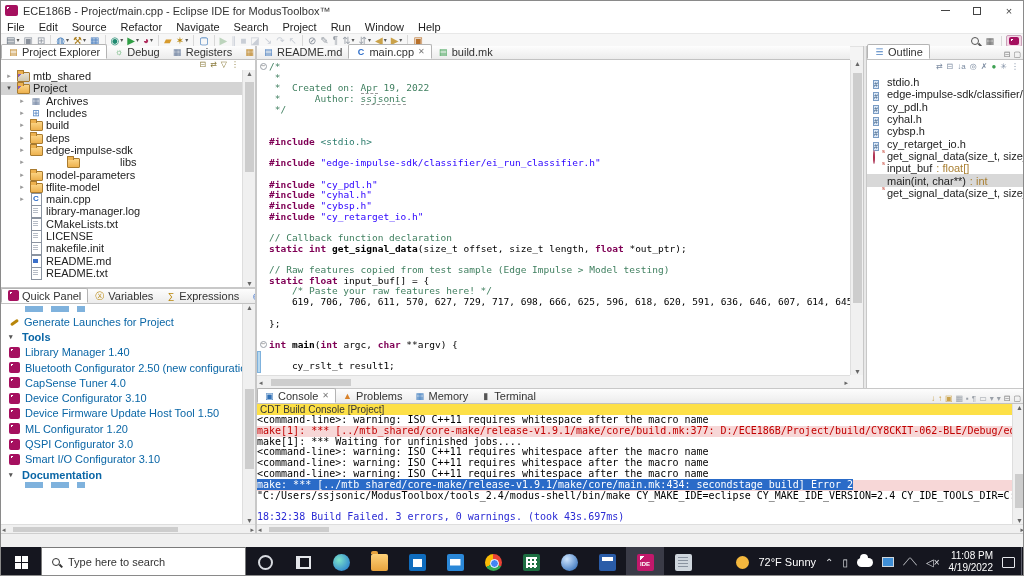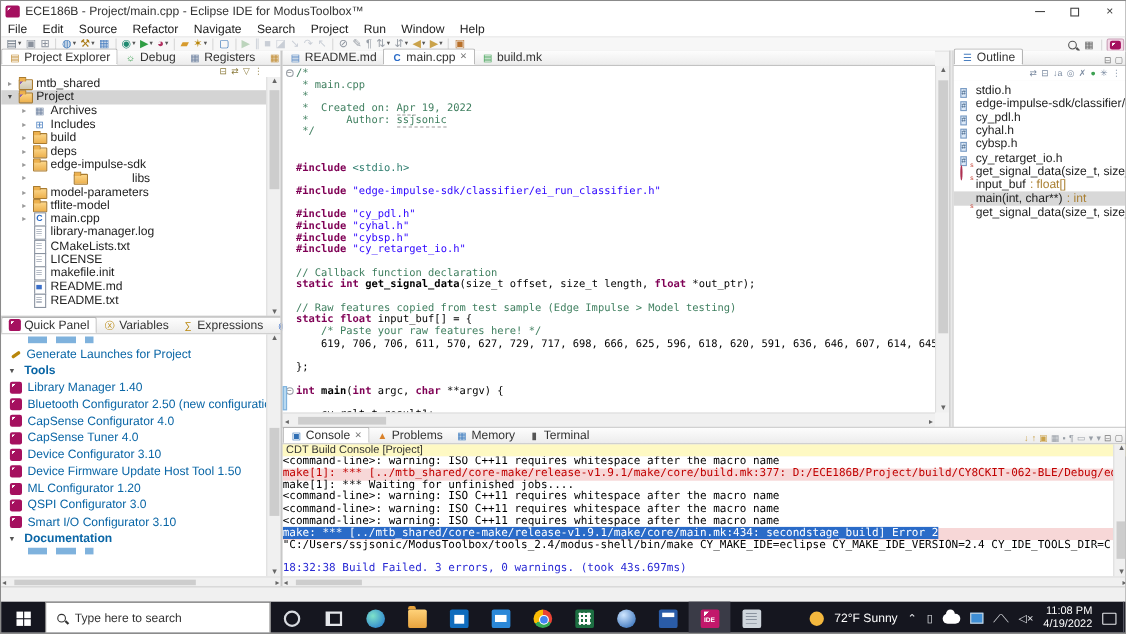--- a/index.html
+++ b/index.html
@@ -96,21 +96,21 @@
   .oi .sup{position:absolute;right:-2px;top:-3px;font-size:6px;color:#c0392b;}
   .oi-include{width:9px;height:9px;border:1px solid #7a9cc4;background:#dce9f8;color:#35597f;font-size:7px;line-height:8px;text-align:center;margin-top:1px;}
   .dot{width:8px;height:8px;border-radius:50%;margin-top:1px;}
   .dot.green{background:#3da152;}
   .dot.blue{background:#3b6fc9;}
   .dot.gray{background:#e8eef6;border:1px solid #b03050;}
   .otype{color:#aa8033;}
 
   
   #console-tabs{left:256px;top:388px;width:768px;height:15px;}
-  #console-sub{left:256px;top:403px;width:768px;height:11px;background:#fef9c3;color:#333;padding-left:3px;font-size:10px;}
+  #console-sub{left:256px;top:403px;width:768px;height:11px;background:#fde047;color:#333;padding-left:3px;font-size:10px;}
   #console-body{left:256px;top:414px;width:755px;height:109px;background:#fff;overflow:hidden;font-family:"DejaVu Sans Mono",monospace;font-size:10px;}
   .con-line{height:10.8px;line-height:10.8px;white-space:pre;}
   .con-line.warn,.con-line.plain{color:#000;}
   .con-line.err{background:#f7d7d7;color:#c00000;}
   .con-line.selrow{background:#f7d7d7;}
   .con-line.selrow .selspan{background:#2a6bc8;color:#fff;}
   .con-line.info{color:#2a2ad4;}
 
   
   .sbv{background:#f0f0f0;border-left:1px solid #dedede;}
@@ -465,24 +465,20 @@
       <div class="qp-row">
         <span class="i-mtb"></span>
         <span>Library Manager 1.40</span>
       </div>
       <div class="qp-row">
         <span class="i-mtb"></span>
         <span>Bluetooth Configurator 2.50 (new configuration)</span>
       </div>
       <div class="qp-row">
         <span class="i-mtb"></span>
-        <span>CapSense Configurator 4.0</span>
-      </div>
-      <div class="qp-row">
-        <span class="i-mtb"></span>
         <span>CapSense Tuner 4.0</span>
       </div>
       <div class="qp-row">
         <span class="i-mtb"></span>
         <span>Device Configurator 3.10</span>
       </div>
       <div class="qp-row">
         <span class="i-mtb"></span>
         <span>Device Firmware Update Host Tool 1.50</span>
       </div>
@@ -529,21 +525,20 @@
         <span>main.cpp</span>
         <span class="close">✕</span>
       </span>
       <span class="tab">
         <span class="micon" style="color: rgb(61, 161, 82);">▤</span>
         <span>build.mk</span>
       </span>
     </div>
   <div id="code" class="abs">
       <div class="cl"><span class="fgut"><span class="fold">−</span></span><span><span class="cm">/*</span></span></div>
-      <div class="cl"><span class="fgut"></span><span><span class="cm"> * main.cpp</span></span></div>
       <div class="cl"><span class="fgut"></span><span><span class="cm"> *</span></span></div>
       <div class="cl"><span class="fgut"></span><span><span class="cm"> *  Created on: </span><span class="cmu">Apr</span><span class="cm"> 19, 2022</span></span></div>
       <div class="cl"><span class="fgut"></span><span><span class="cm"> *      Author: </span><span class="cmu">ssjsonic</span></span></div>
       <div class="cl"><span class="fgut"></span><span><span class="cm"> */</span></span></div>
       <div class="cl"><span class="fgut"></span><span></span></div>
       <div class="cl"><span class="fgut"></span><span></span></div>
       <div class="cl"><span class="fgut"></span><span><span class="pp">#include</span><span class="pl"> </span><span class="inc">&lt;stdio.h&gt;</span></span></div>
       <div class="cl"><span class="fgut"></span><span></span></div>
       <div class="cl"><span class="fgut"></span><span><span class="pp">#include</span><span class="pl"> </span><span class="str">"edge-impulse-sdk/classifier/ei_run_classifier.h"</span></span></div>
       <div class="cl"><span class="fgut"></span><span></span></div>

